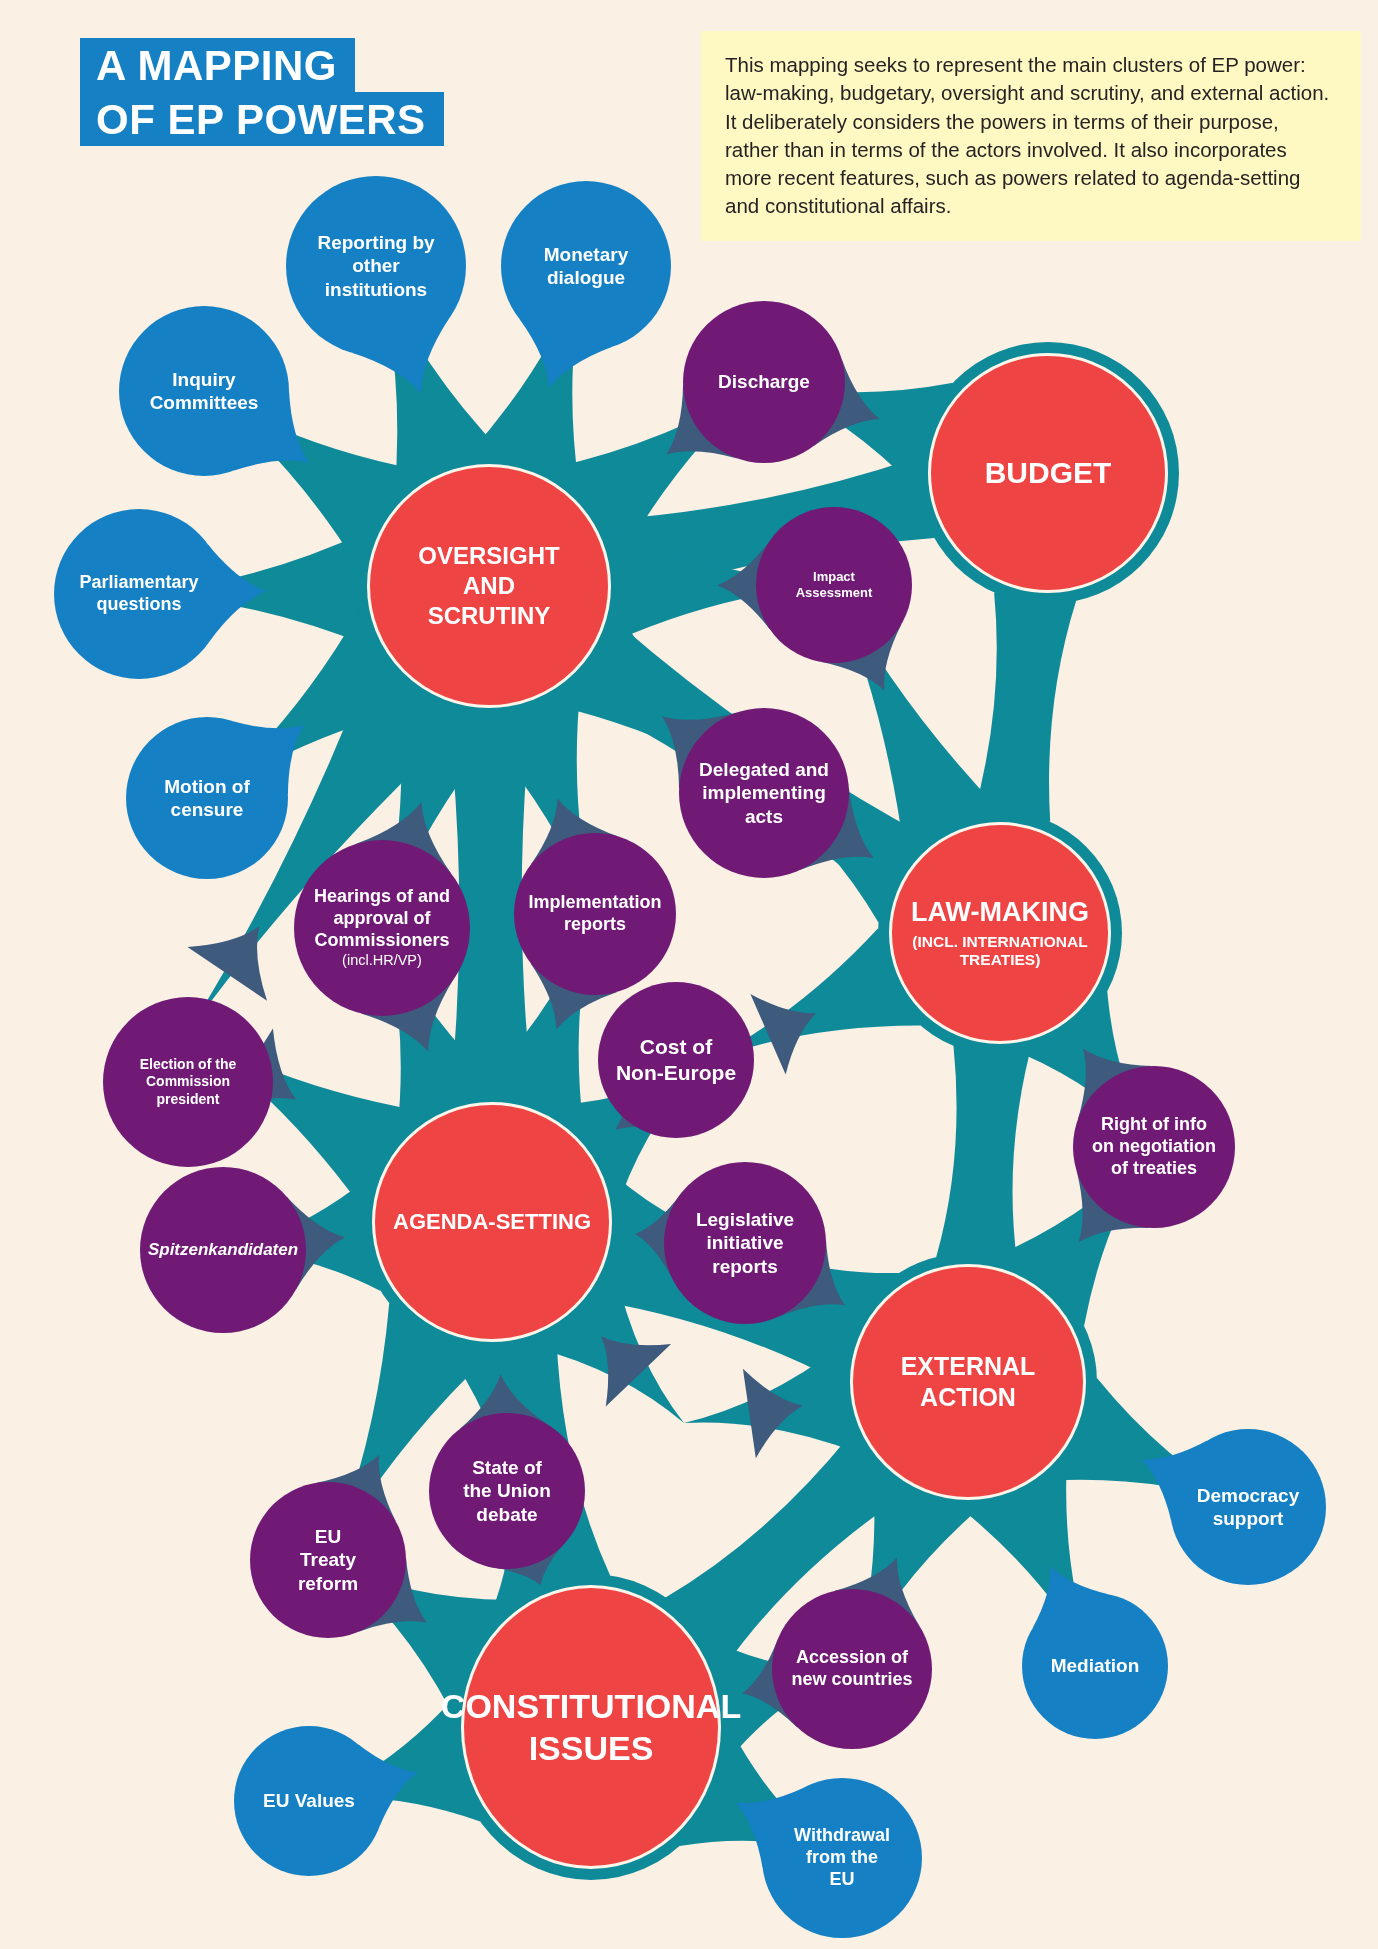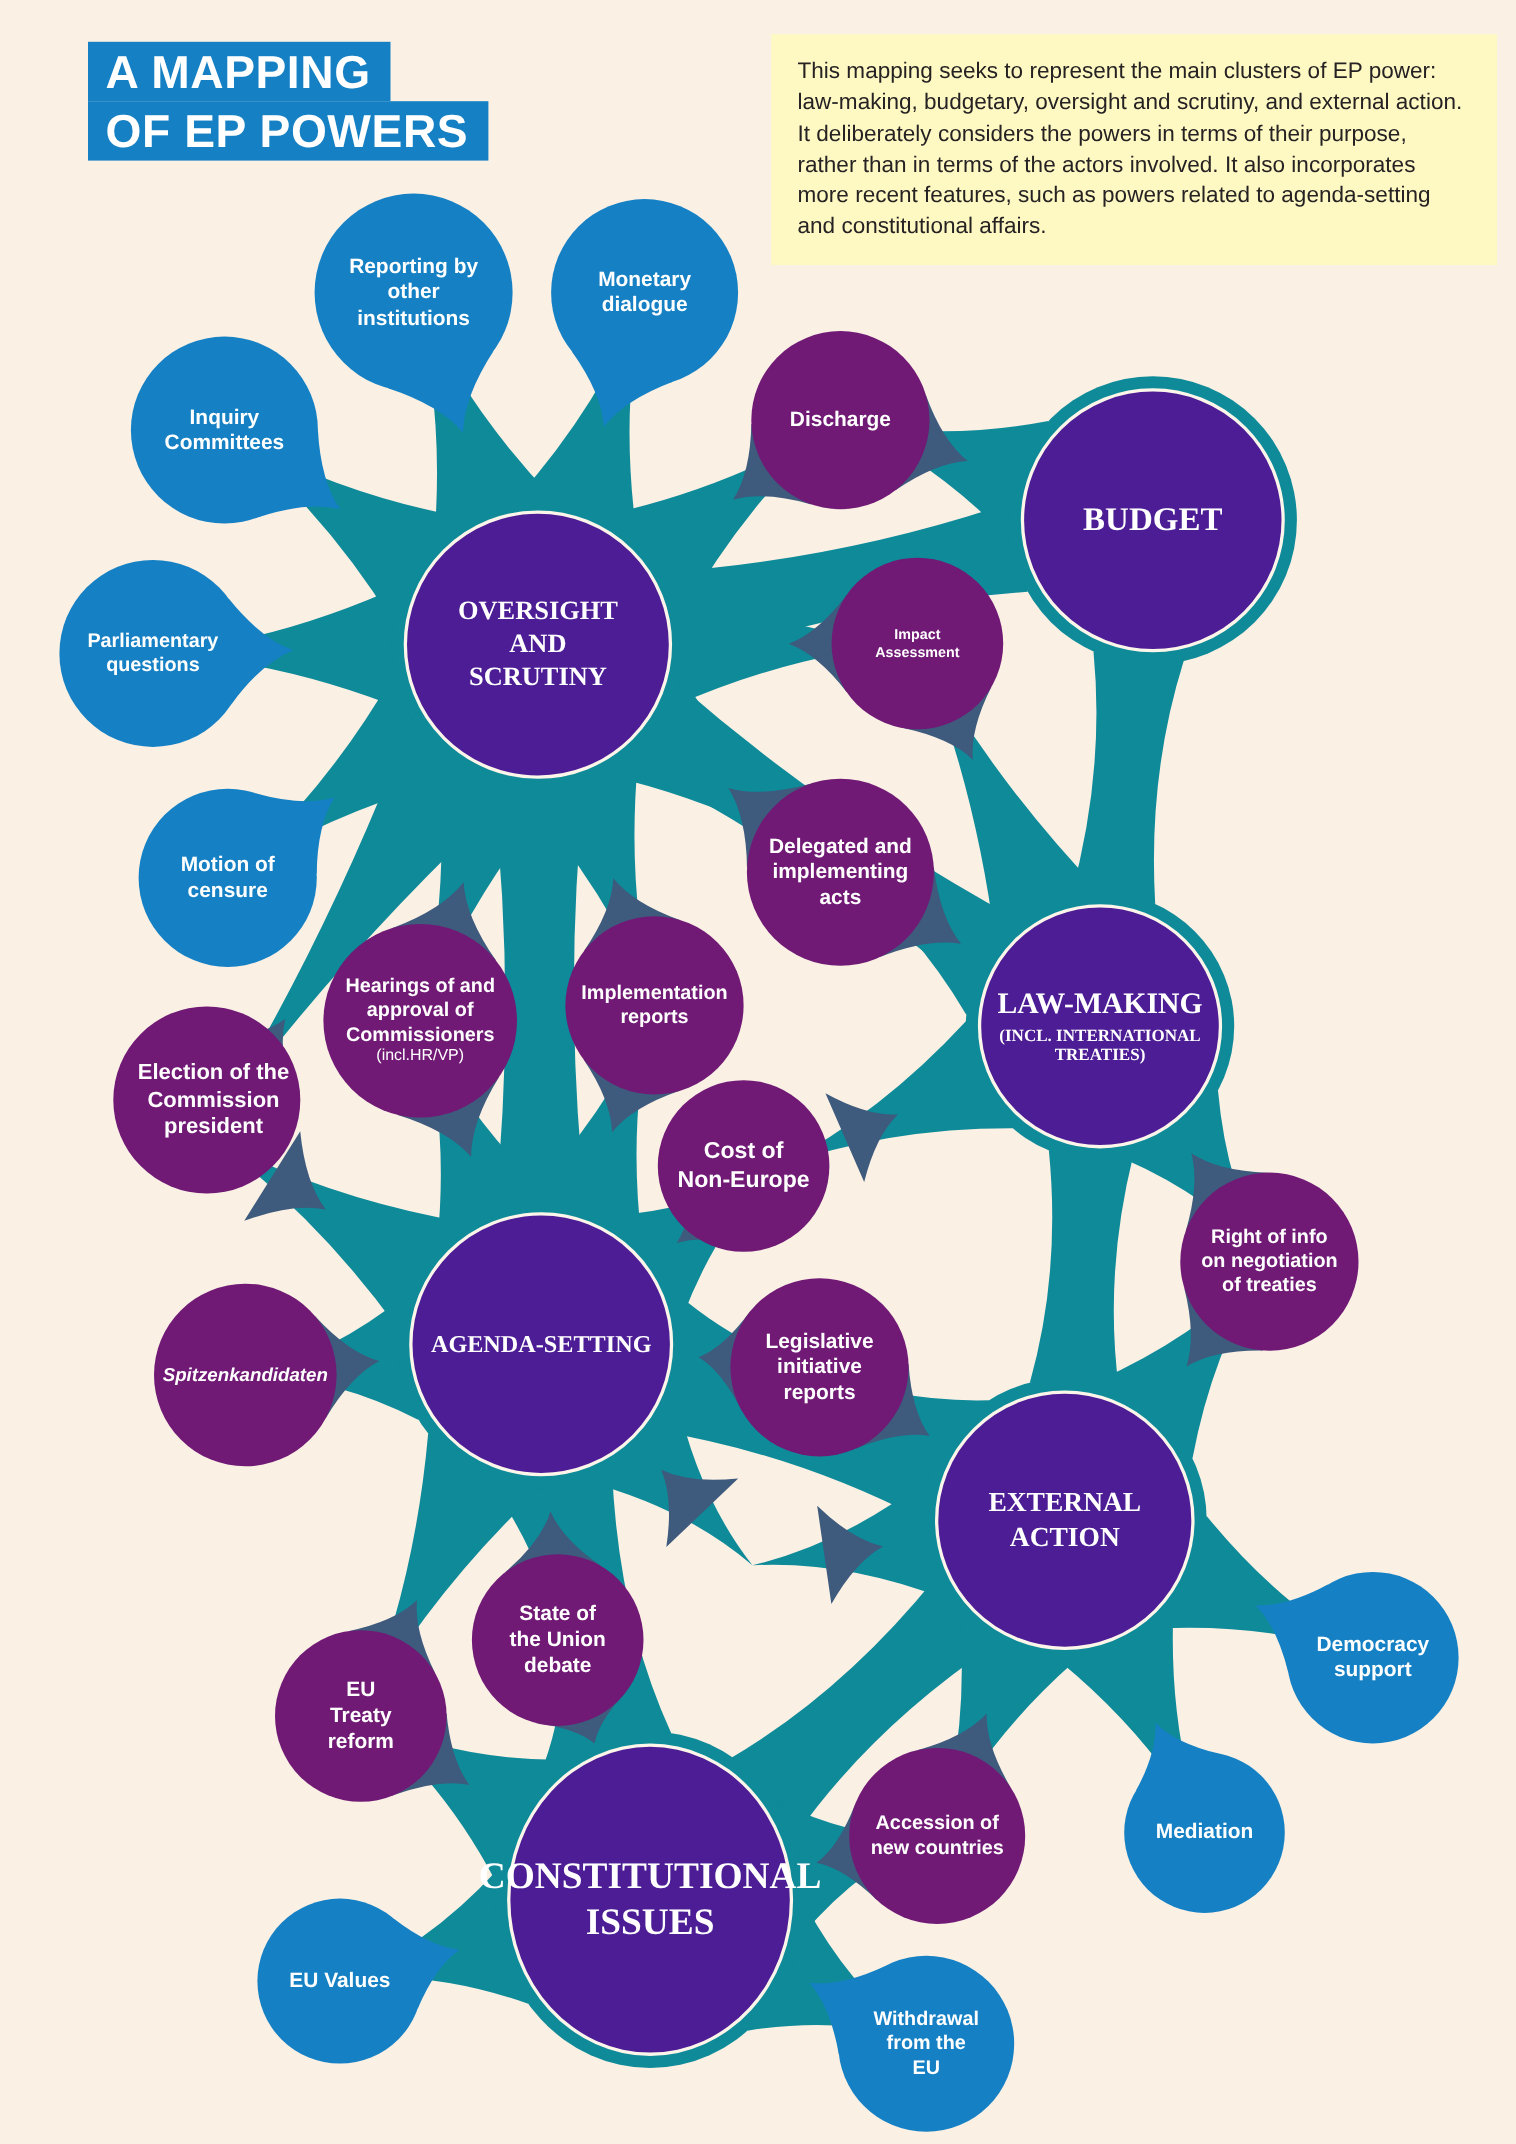--- a/index.html
+++ b/index.html
@@ -4,23 +4,23 @@
 <style>
   html,body{margin:0;padding:0;background:#faf0e4;}
   .canvas{position:relative;width:1378px;height:1949px;background:#faf0e4;overflow:hidden;
           font-family:"Liberation Sans", sans-serif;}
   #web{position:absolute;left:0;top:0;}
   .bubble{position:absolute;border-radius:50%;display:flex;align-items:center;justify-content:center;
           text-align:center;color:#fff;font-weight:bold;line-height:1.22;z-index:3;}
   .bubble .lbl{white-space:pre-line;padding:0 10px;}
   .blue{background:#1581c4;}
   .navy{background:#701a75;}
-  .hub{position:absolute;border-radius:50%;background:#4c1d95;border:3px solid #fcf5ea;
+  .hub{position:absolute;border-radius:50%;background:#ef4444;border:3px solid #fcf5ea;
        box-shadow:0 0 0 11px #0e8a99;box-sizing:border-box;display:flex;flex-direction:column;
-       align-items:center;justify-content:center;text-align:center;color:#fff;font-weight:bold;z-index:4;font-family:Liberation Serif, serif;}
+       align-items:center;justify-content:center;text-align:center;color:#fff;font-weight:bold;z-index:4;}
   .hub .lbl{white-space:pre-line;line-height:1.25;}
   .hub .sub{white-space:pre-line;line-height:1.2;margin-top:3px;}
   .title-wrap{position:absolute;left:80px;top:38px;z-index:6;}
   .title-line{display:table;background:#1581c4;color:#fff;font-weight:bold;font-size:42px;
               line-height:1.0;padding:7px 18px 5px 16px;letter-spacing:0.5px;}
   .intro{position:absolute;left:701px;top:31px;width:660px;box-sizing:border-box;background:#fef9c3;
          color:#262223;font-size:20.5px;line-height:1.38;padding:20px 24px;z-index:6;}
   .it{font-style:italic;}
   .subsm{font-weight:normal;font-size:14.5px;}
 </style>
@@ -179,21 +179,21 @@
   <div class="bubble navy" style="left:514px;top:833px;width:162px;height:162px;font-size:18px;">
     <span class="lbl">Implementation
 reports</span>
   </div>
   <div class="bubble navy" style="left:294px;top:840px;width:176px;height:176px;font-size:18px;flex-direction:column;">
     <span class="lbl">Hearings of and
 approval of
 Commissioners</span>
     <span class="subsm">(incl.HR/VP)</span>
   </div>
-  <div class="bubble navy" style="left:103px;top:915px;width:170px;height:170px;font-size:20px;justify-content:flex-end;">
+  <div class="bubble navy" style="left:103px;top:997px;width:170px;height:170px;font-size:14px;">
     <span class="lbl">Election of the
 Commission
 president</span>
   </div>
   <div class="bubble navy" style="left:140px;top:1167px;width:166px;height:166px;font-size:17px;">
     <span class="lbl it">Spitzenkandidaten</span>
   </div>
   <div class="bubble navy" style="left:598px;top:982px;width:156px;height:156px;font-size:21px;">
     <span class="lbl">Cost of
 Non-Europe</span>

